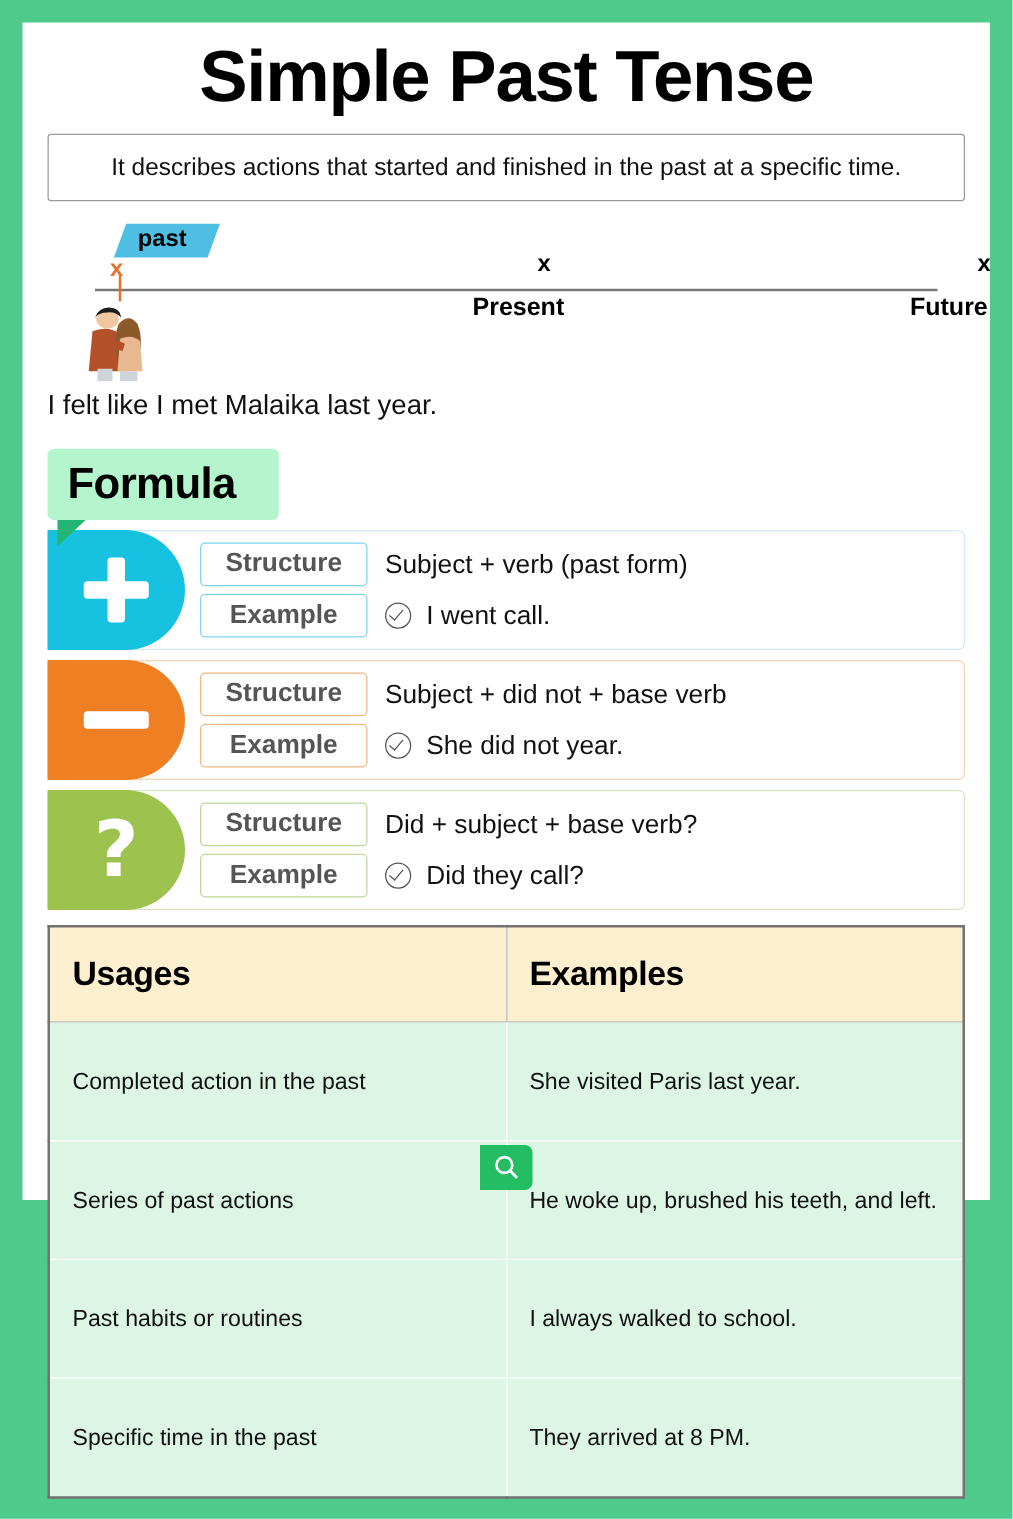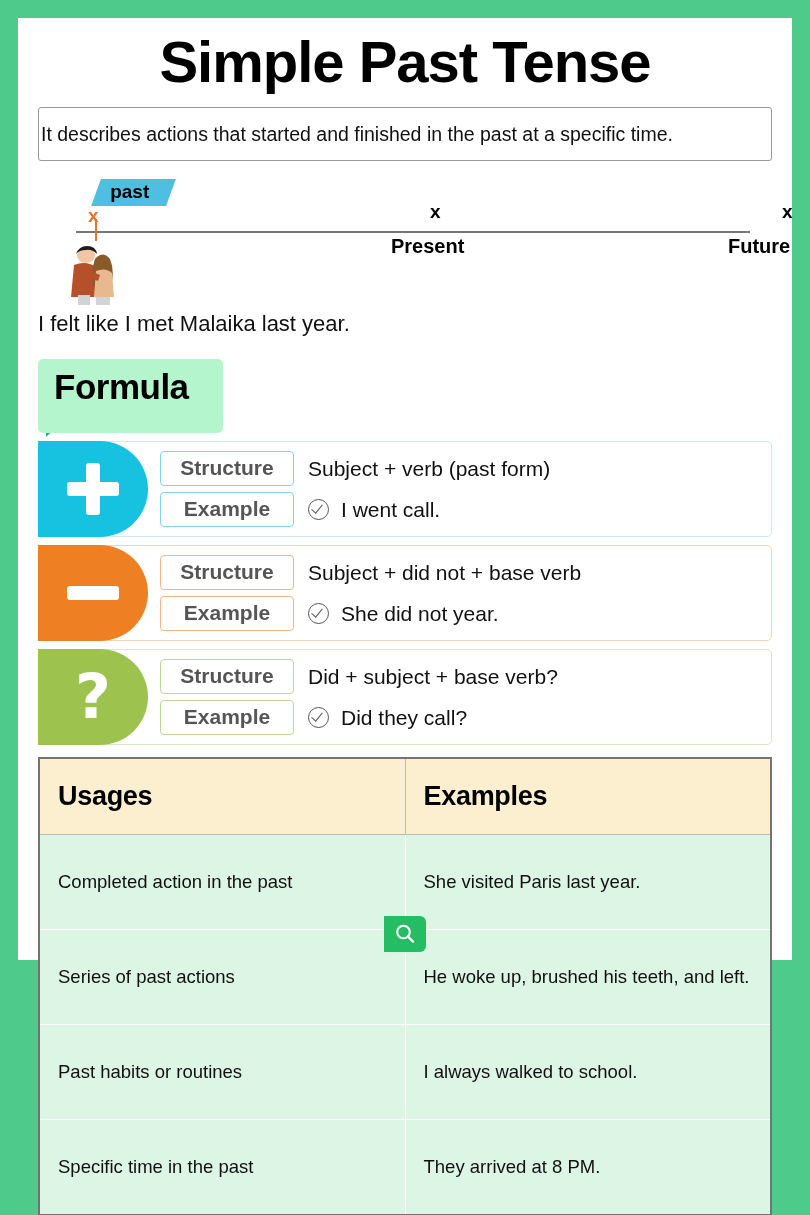--- a/index.html
+++ b/index.html
@@ -24,24 +24,24 @@
     color:#000;
     margin:0;
     padding:14px 0 10px 0;
     line-height:1.05;
   }
   
   .definition{
     margin:4px 20px 0 20px;
     border:1px solid #9a9a9a;
     border-radius:3px;
-    padding:12px 2px;
+    padding:12px 18px;
     font-size:19.5px;
     line-height:1.45;
-    text-align:left;
+    text-align:center;
     color:#111;
     box-sizing:border-box;
   }
   
   .timeline{
     position:relative;
     margin:18px 20px 0 20px;
     height:130px;
   }
   .tl-line{
@@ -66,35 +66,35 @@
   .tick{
     position:absolute;left:57px;top:40px;width:2px;height:22px;
     background:#E8722C;
   }
   .mark-x.present-x{left:392px;top:22px;}
   .mark-x.future-x{left:744px;top:22px;}
   .tl-label{
     position:absolute;top:56px;
     font-size:20px;font-weight:bold;color:#000;
   }
-  .tl-label.present{left:353px;}
+  .tl-label.present{left:340px;}
   .tl-label.future{left:690px;}
   .couple{position:absolute;left:28px;top:64px;width:60px;height:62px;}
   .sentence{
     margin:2px 20px 0 20px;
     font-size:22px;color:#111;
   }
   
   .formula-wrap{position:relative;margin:22px 20px 0 20px;}
   .formula-banner{
     position:relative;
     display:inline-block;
     background:#B5F5CE;
     border-radius:5px;
-    padding:8px 34px 26px 16px;
+    padding:8px 34px 9px 16px;
     font-size:35px;font-weight:bold;color:#000;
     letter-spacing:-0.5px;
     z-index:3;
   }
   .fold{
     position:absolute;left:8px;top:50px;
     width:0;height:0;
     border-left:30px solid #22B573;
     border-bottom:28px solid transparent;
     z-index:1;

